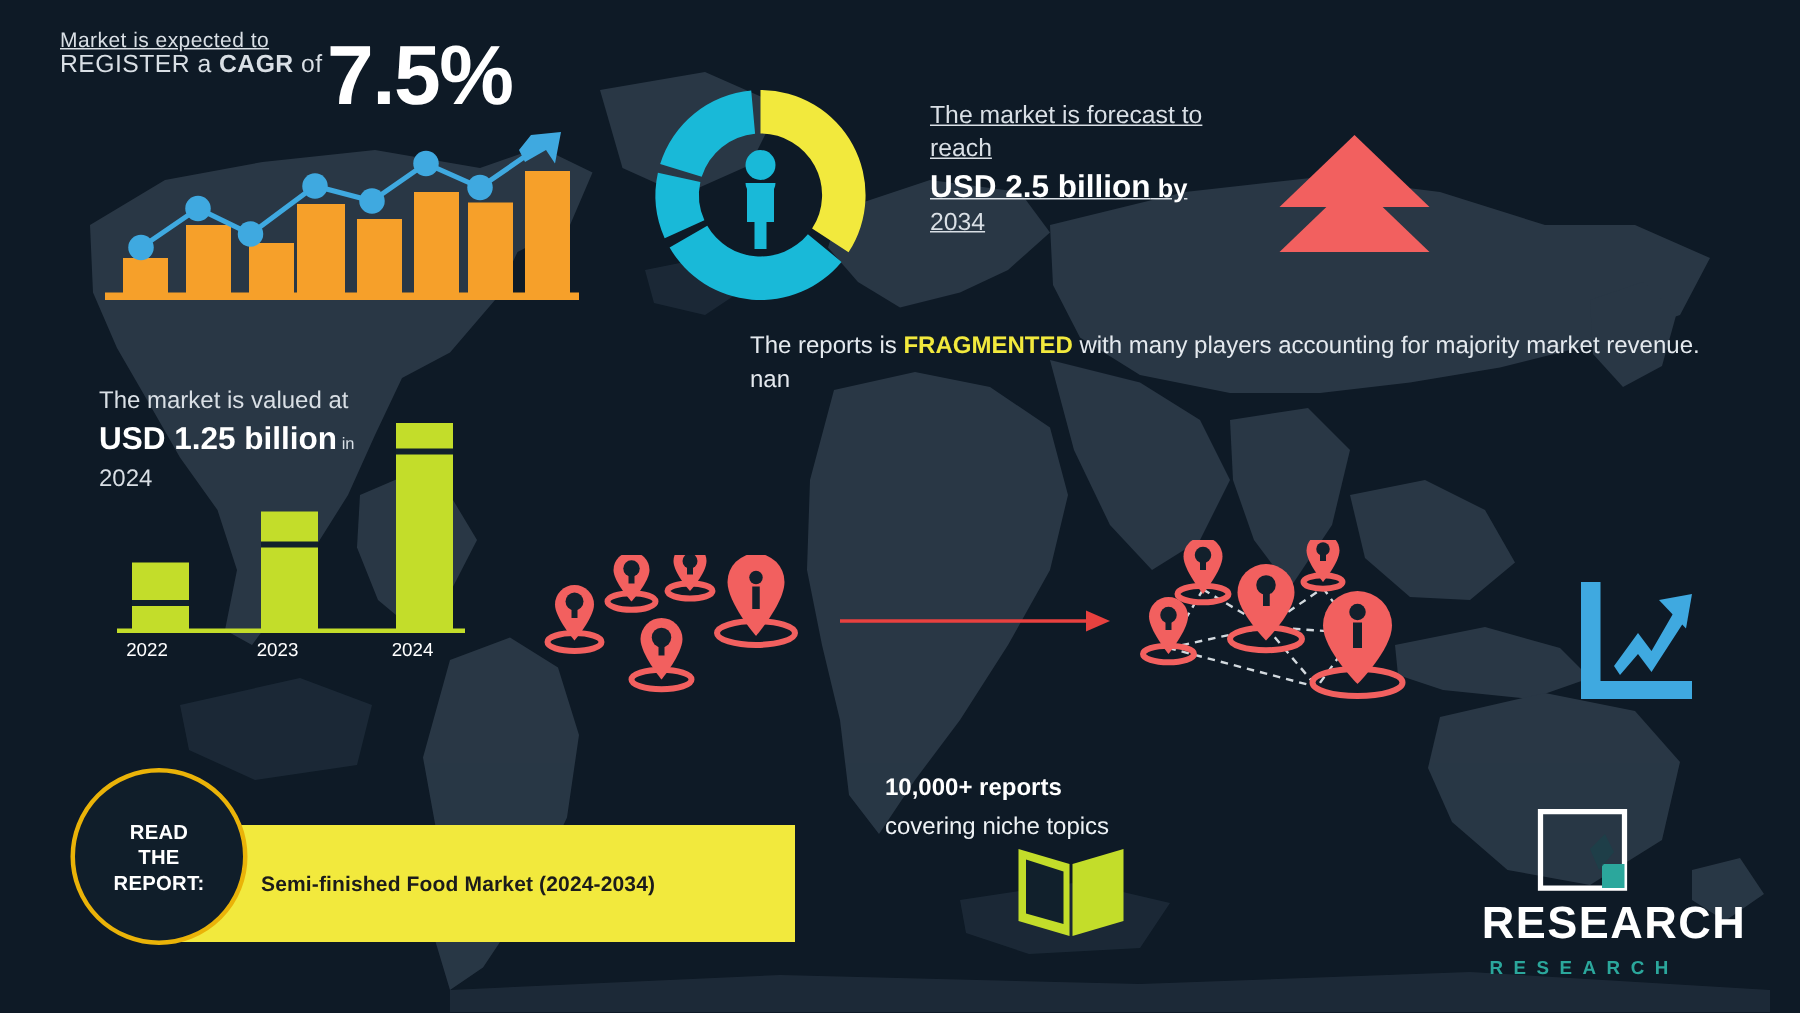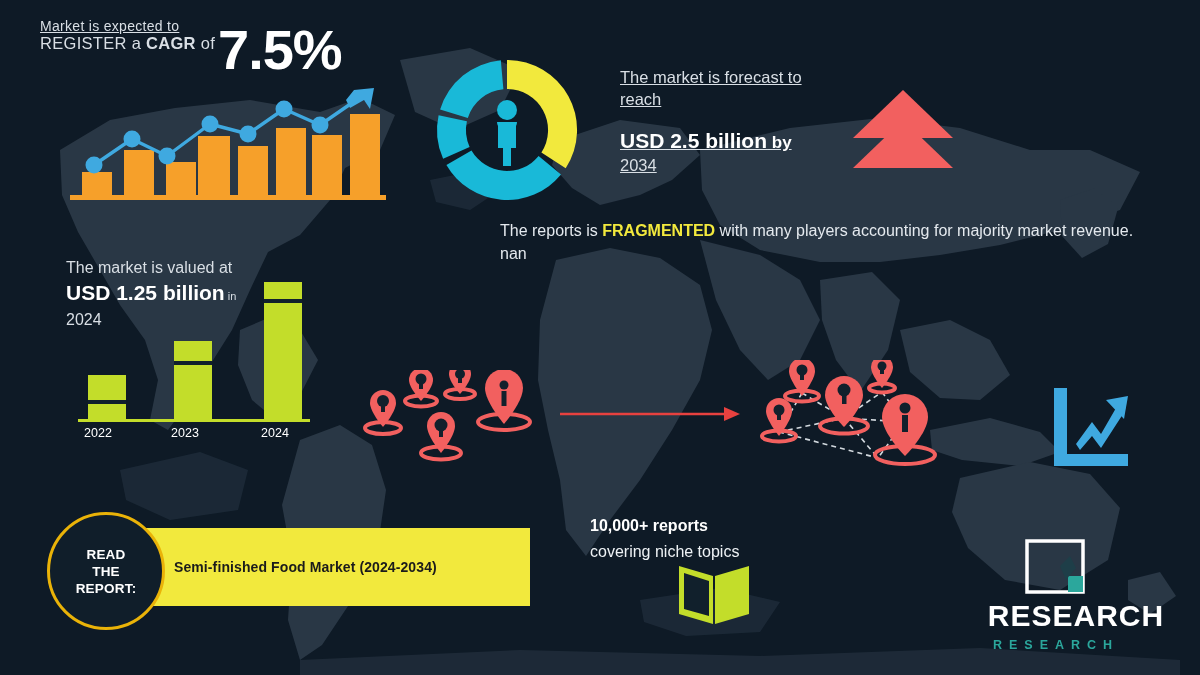--- a/index.html
+++ b/index.html
@@ -36,21 +36,21 @@
   .read-circle{
     width:112px;height:112px;border-radius:50%;
     background:#101e2a;border:3px solid #eab308;
     display:flex;align-items:center;justify-content:center;
     text-align:center;
   }
   .read-circle span{
     font-size:13.5px;font-weight:700;color:#ffffff;line-height:17px;letter-spacing:.2px;
   }
   .read-bar{
-    background:#f2e93d;height:78px;display:flex;align-items:center;
+    background:#f2e93d;height:78px;display:flex;align-items:center;margin-top:22px;
   }
   .read-bar span{
     font-size:14px;font-weight:700;color:#1b1b1b;letter-spacing:.1px;padding-left:56px;
   }
 
   .logo-word{
     font-size:30px;font-weight:700;color:#ffffff;letter-spacing:1px;line-height:1;
   }
   .logo-sub{
     font-size:12.5px;font-weight:700;color:#2ba79c;letter-spacing:7px;line-height:1;
@@ -157,21 +157,21 @@
       <g fill="#19b9d8">
         <circle cx="0" cy="-20" r="10"></circle>
         <path d="M-10,-8 Q-10,-6 -9,-4 L-9,18 L-4,18 L-4,36 L4,36 L4,18 L9,18 L9,-4 Q10,-6 10,-8 Z"></path>
       </g>
     </g>
   </svg>
 
   <div class="abs forecast" style="left:620px;top:66px;width:300px;">
     <div>The market is forecast to</div>
     <div>reach</div>
-    <div style="margin-top:20px;">
+    <div style="margin-top:4px;">
       <span class="big">USD 2.5 billion</span><span class="by"> by</span>
     </div>
     <div>2034</div>
   </div>
 
   <svg class="abs" style="left:848px;top:88px;" width="110" height="82" viewBox="0 0 110 82">
     <path d="M55,2 L105,50 L5,50 Z" fill="#f2605f"></path>
     <path d="M55,32 L105,80 L5,80 Z" fill="#f2605f"></path>
   </svg>
 

